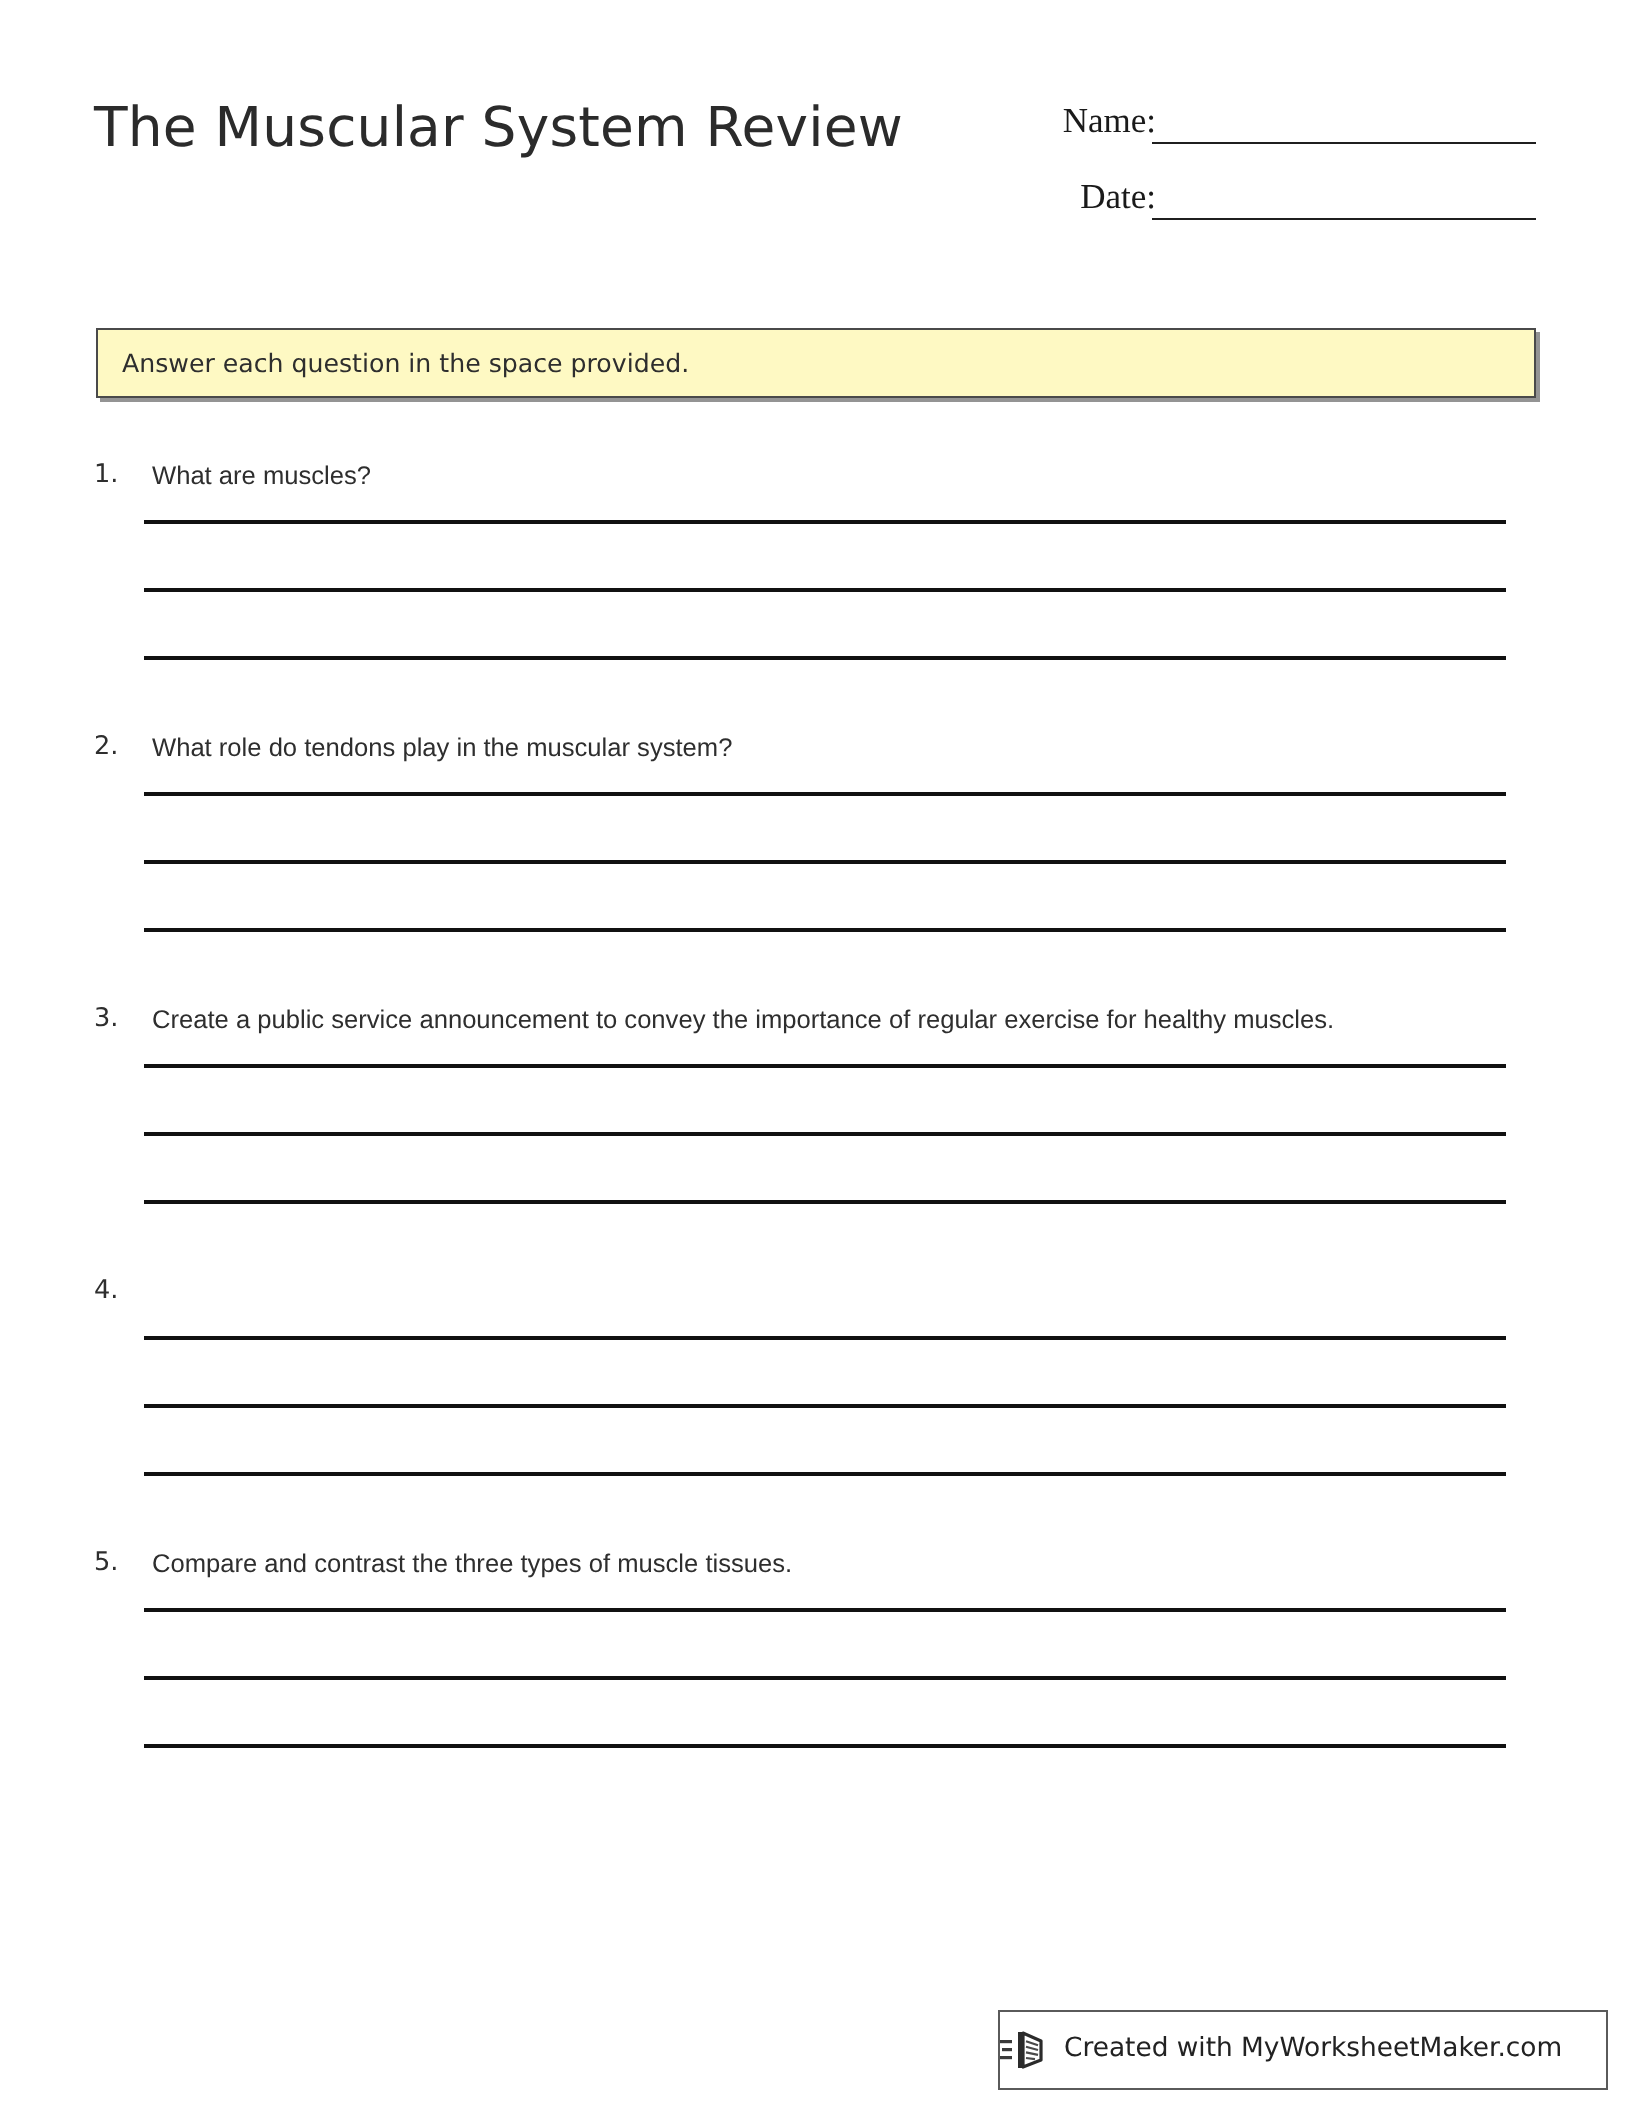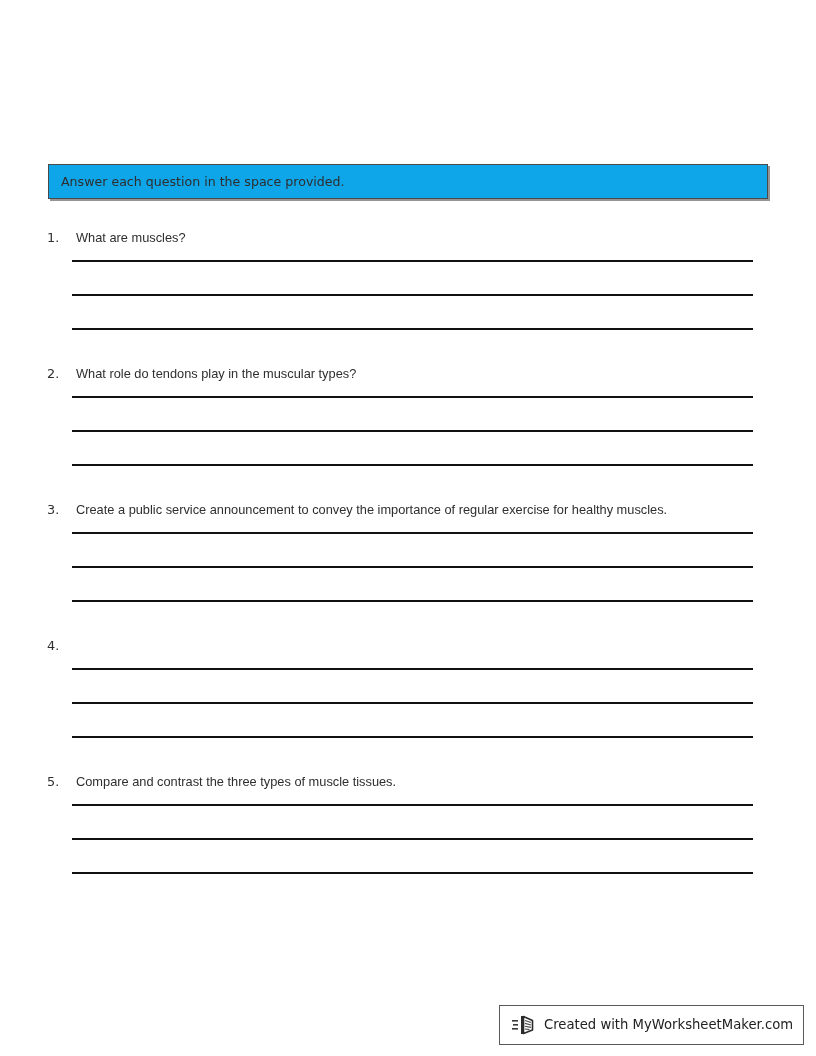--- a/index.html
+++ b/index.html
@@ -75,21 +75,21 @@
 
   
   .instruction-box {
     position: absolute;
     left: 48px;
     top: 164px;
     width: 720px;
     height: 35px;
     box-sizing: border-box;
     border: 1px solid #4a4a4a;
-    background: #0ea5e9;
+    background: #fef9c3;
     box-shadow: 2px 2px 0 rgba(60,60,60,0.55);
   }
   .instruction-text {
     position: absolute;
     left: 12px;
     top: 0;
     height: 33px;
     line-height: 33px;
     font-family: "DejaVu Sans", sans-serif;
     font-size: 12.6px;
@@ -153,21 +153,20 @@
     position: absolute;
     left: 499px;
     top: 1005px;
     width: 305px;
     height: 40px;
     box-sizing: border-box;
     border: 1px solid #5a5a5a;
     background: #ffffff;
     display: flex;
     align-items: center;
-    padding-left: 12px;
   }
   .badge-icon {
     width: 26px;
     height: 24px;
     flex: 0 0 26px;
     position: relative;
     margin-right: 6px;
   }
   .badge-text {
     font-family: "DejaVu Sans", sans-serif;
@@ -175,41 +174,55 @@
     color: #222222;
     white-space: nowrap;
     line-height: 20px;
   }
 </style>
 </head>
 <body>
 
 <div class="page">
 
+  <div class="header">
+    <div class="worksheet-title">The Muscular System Review</div>
+
+    <div class="namedate">
+      <div class="nd-row">
+        <span class="nd-label">Name:</span>
+        <span class="nd-line"></span>
+      </div>
+      <div class="nd-row">
+        <span class="nd-label">Date:</span>
+        <span class="nd-line"></span>
+      </div>
+    </div>
+  </div>
 
   <div class="instruction-box">
     <div class="instruction-text">Answer each question in the space provided.</div>
   </div>
 
   <div class="questions" id="questions-root">
       <div class="question-block" style="margin-bottom: 34px;">
         <div class="q-head">
           <span class="q-num">1.</span>
           <span class="q-text">What are muscles?</span>
         </div>
         <div class="answer-lines">
           <div class="answer-line"></div>
           <div class="answer-line"></div>
           <div class="answer-line"></div>
         </div>
       </div>
       <div class="question-block" style="margin-bottom: 34px;">
         <div class="q-head">
           <span class="q-num">2.</span>
-          <span class="q-text">What role do tendons play in the muscular types?</span>
+          <span class="q-text">What role do tendons play in the muscular system?</span>
         </div>
         <div class="answer-lines">
           <div class="answer-line"></div>
           <div class="answer-line"></div>
           <div class="answer-line"></div>
         </div>
       </div>
       <div class="question-block" style="margin-bottom: 34px;">
         <div class="q-head">
           <span class="q-num">3.</span>

